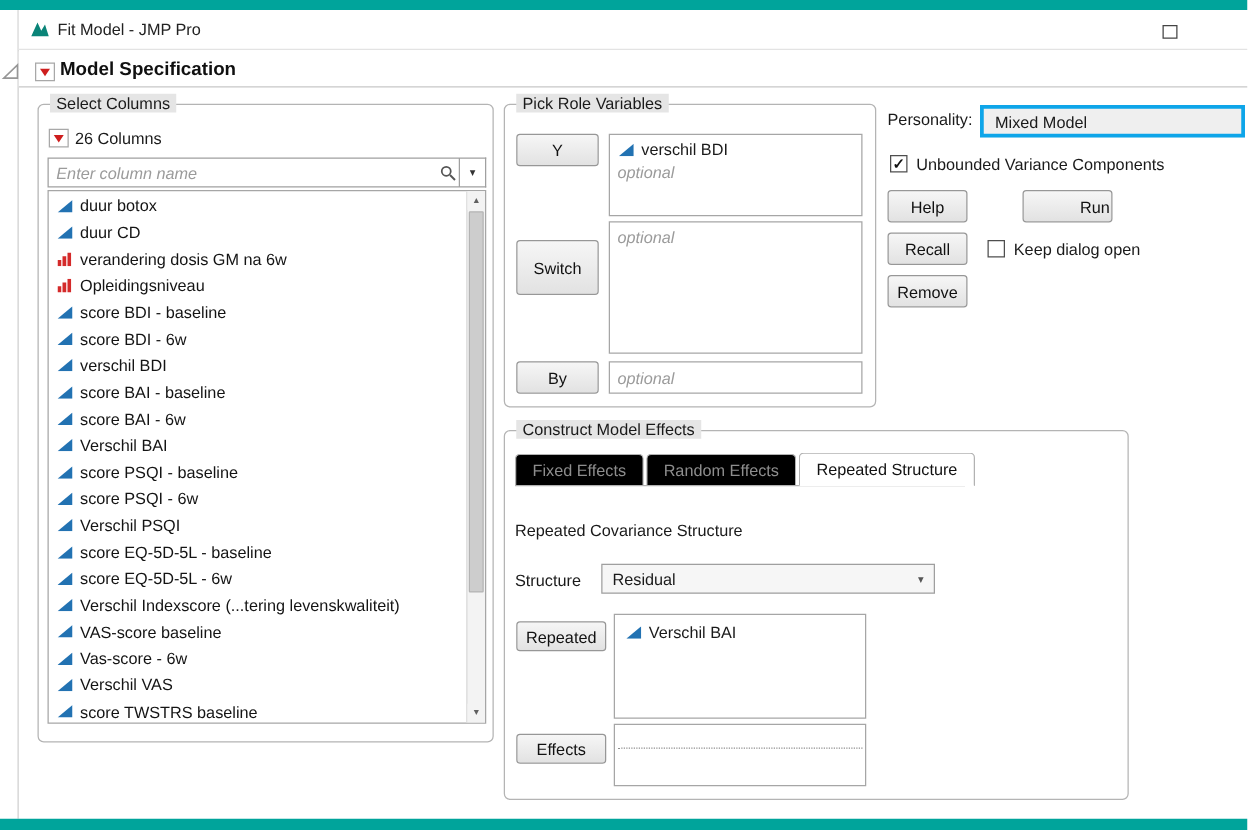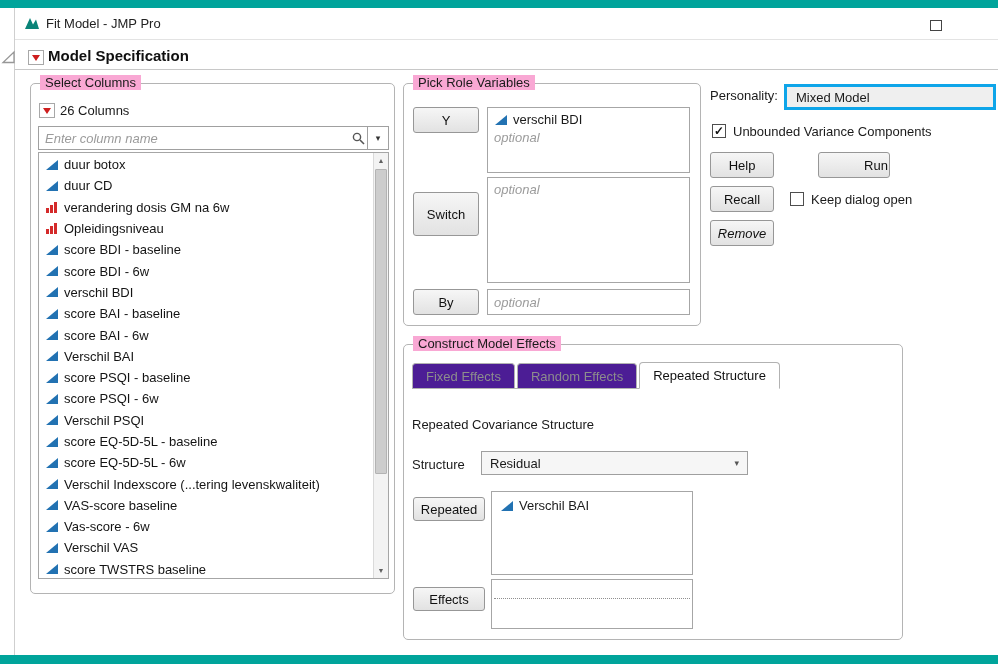--- a/index.html
+++ b/index.html
@@ -33,21 +33,21 @@
     display:inline-flex; align-items:center; justify-content:center; cursor:pointer;
   }
   .hotspot::after {
     content:""; width:0; height:0;
     border-left:4px solid transparent; border-right:4px solid transparent;
     border-top:6px solid #ce1e1e;
   }
 
   
   .groupbox { border:1px solid #b4b4b4; border-radius:5px; background:#fff; }
-  .gb-title { position:absolute; top:-9px; left:9px; background:#f9a8d4; padding:0 5px; font-size:13px; color:#1a1a1a; white-space:nowrap; }
+  .gb-title { position:absolute; top:-9px; left:9px; background:#e5e5e5; padding:0 5px; font-size:13px; color:#1a1a1a; white-space:nowrap; }
 
   .gb-select   { left:30px;  top:83px;  width:365px; height:511px; }
   .gb-roles    { left:403px; top:83px;  width:298px; height:243px; }
   .gb-effects  { left:403px; top:344px; width:500px; height:296px; }
 
   
   .count-row { left:8px; top:19px; display:flex; align-items:center; gap:5px; }
   .searchbox { left:7px; top:42px; width:330px; height:24px; border:1px solid #a0a0a0; background:#fff; display:flex; align-items:center; }
   .searchbox input {
     flex:1; border:none; outline:none; height:20px; padding:0 4px 0 6px;
@@ -97,27 +97,27 @@
   .checkbox { width:14px; height:14px; border:1px solid #4e4e4e; background:#fff; display:inline-flex; align-items:center; justify-content:center;
               font-size:12px; color:#111; cursor:pointer; }
   .checkbox.checked::after { content:"✓"; font-weight:bold; line-height:1; }
   .cb-unbounded { left:712px; top:124px; }
   .lbl-unbounded { left:733px; top:124px; }
   .btn-help   { left:710px; top:152px; width:64px; height:26px; }
   .btn-run    { left:818px; top:152px; width:72px; height:26px;padding-left:44px; }
   .btn-recall { left:710px; top:186px; width:64px; height:26px; }
   .cb-keep    { left:790px; top:192px; }
   .lbl-keep   { left:811px; top:192px; }
-  .btn-remove { left:710px; top:220px; width:64px; height:26px;font-style:italic; }
+  .btn-remove { left:710px; top:220px; width:64px; height:26px; }
 
   
   .tabstrip { left:8px; top:16px; height:28px; display:flex; align-items:flex-end; border-bottom:1px solid #b2b2b2; width:360px; padding-right:6px; }
   .tab {
     padding:5px 13px 4px 13px; border:1px solid #b2b2b2; border-bottom:none;
-    border-radius:4px 4px 0 0; margin-right:2px; color:#8d8d8d; background:#4c1d95; font-size:13px; cursor:pointer; white-space:nowrap;
+    border-radius:4px 4px 0 0; margin-right:2px; color:#8d8d8d; background:#000000; font-size:13px; cursor:pointer; white-space:nowrap;
   }
   .tab.active { background:#fff; color:#111; margin-bottom:-1px; padding-bottom:5px; border-bottom:1px solid #fff; }
 
   .section-label  { left:8px; top:72px; }
   .structure-label{ left:8px; top:112px; }
   .structure-select { left:77px; top:106px; width:267px; height:24px; background:#f6f6f6; border:1px solid #9f9f9f;
                       display:flex; align-items:center; padding:0 8px; cursor:pointer; }
   .structure-select .chev { margin-left:auto; font-size:9px; color:#555; }
   .repeated-btn  { left:9px;  top:152px; width:72px; height:24px; }
   .repeated-zone { left:87px; top:146px; width:202px; height:84px; padding:6px 0 0 8px; }

